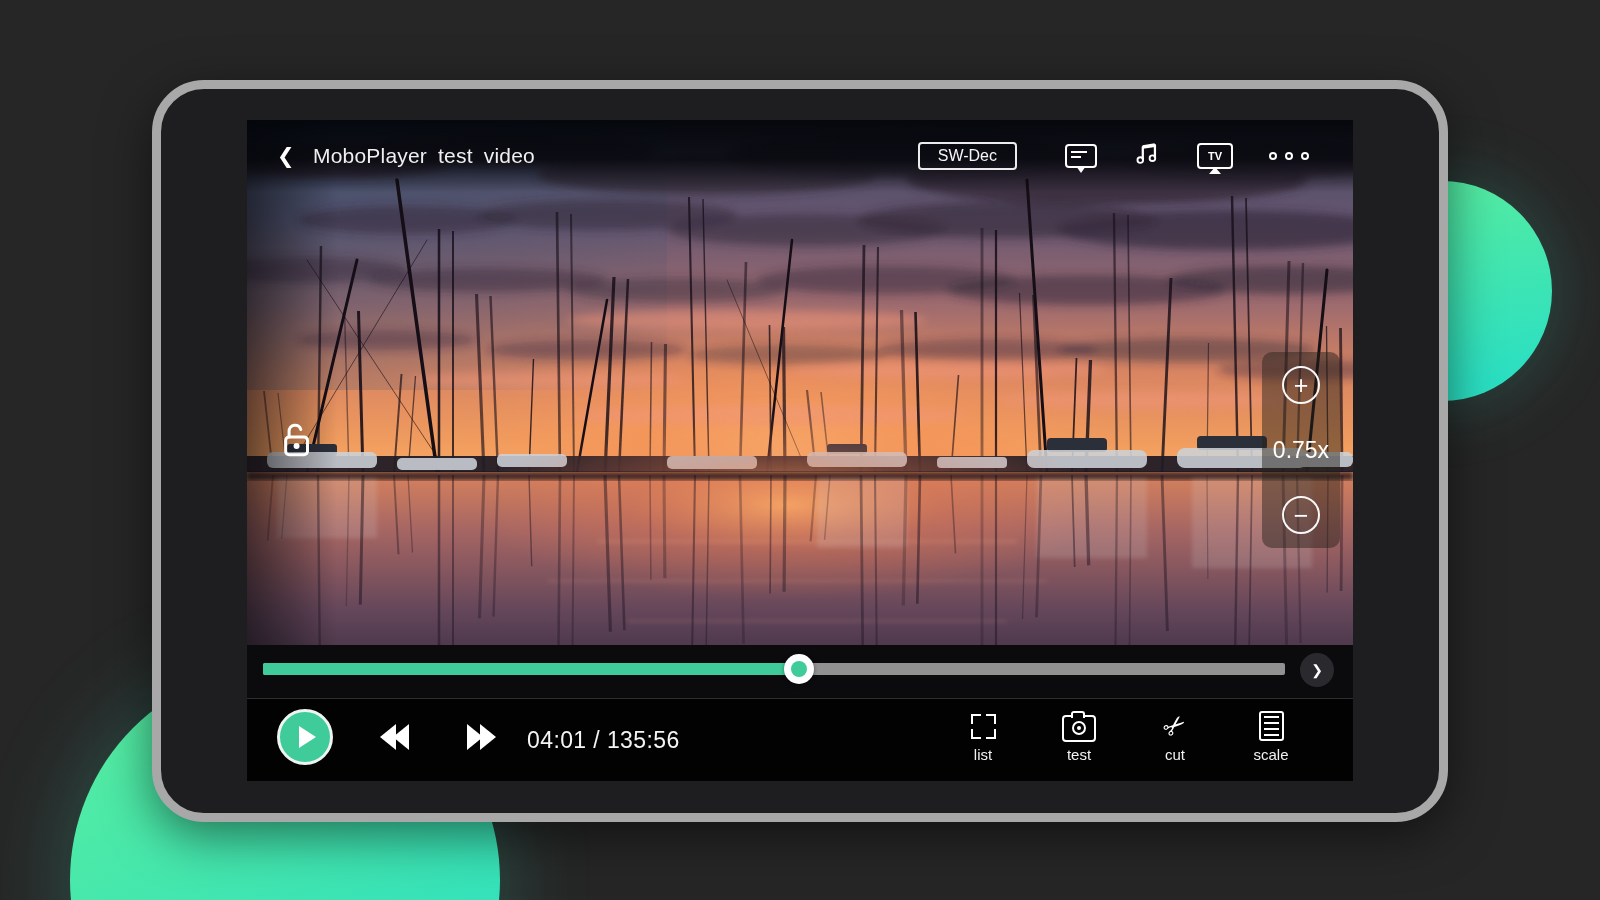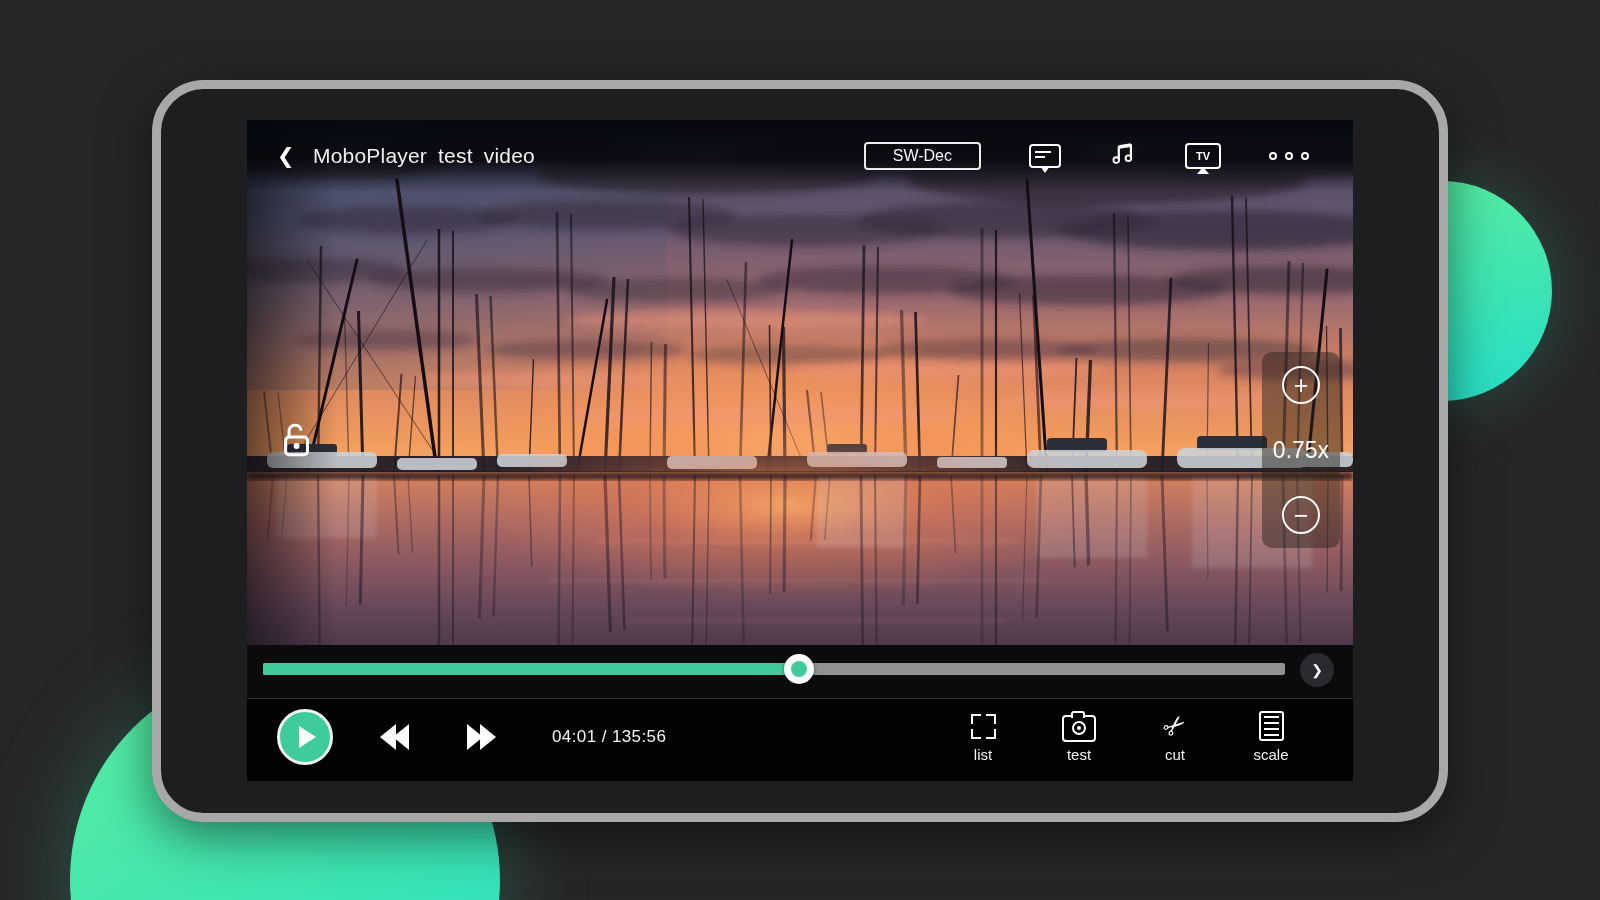--- a/index.html
+++ b/index.html
@@ -22,22 +22,22 @@
 
   .screen{position:absolute;left:86px;top:31px;width:1106px;height:661px;background:#000;overflow:hidden;}
   .scene{position:absolute;left:0;top:0;width:100%;height:100%;display:block;}
 
   
   .topbar{position:absolute;top:0;left:0;right:0;height:72px;display:flex;align-items:center;
     padding:0 44px 0 30px;box-sizing:border-box;color:#f2f2f2;
     background:linear-gradient(180deg,rgba(3,5,10,.96) 0%,rgba(3,5,10,.82) 55%,rgba(3,5,10,0) 100%);}
   .back{font-size:21px;width:22px;color:#fff;}
   .title{font-size:21px;margin-left:14px;letter-spacing:.2px;word-spacing:5px;color:#efefef;}
-  .badge{margin-left:auto;border:2px solid #ececec;border-radius:4px;padding:3px 27px;font-size:16px;color:#f5f5f5;}
-  .tb-icons{display:flex;align-items:center;gap:48px;margin-left:48px;justify-content:center;}
+  .badge{margin-left:auto;border:2px solid #ececec;border-radius:4px;padding:3px 18px;font-size:16px;color:#f5f5f5;}
+  .tb-icons{display:flex;align-items:center;gap:36px;margin-left:48px;justify-content:center;}
 
   .sub-icon{width:28px;height:20px;border:2px solid #fff;border-radius:4px;position:relative;}
   .sub-icon .l1{position:absolute;left:4px;top:5px;width:16px;height:2px;background:#fff;}
   .sub-icon .l2{position:absolute;left:4px;top:10px;width:10px;height:2px;background:#fff;}
   .sub-icon .tail{position:absolute;bottom:-7px;left:9px;width:0;height:0;
     border-left:5px solid transparent;border-right:5px solid transparent;border-top:7px solid #fff;}
 
   .tv-icon{width:32px;height:22px;border:2px solid #fff;border-radius:4px;position:relative;
     display:flex;align-items:center;justify-content:center;font-size:11px;font-weight:bold;color:#fff;}
   .tv-icon .beam{position:absolute;bottom:-7px;left:50%;margin-left:-6px;width:0;height:0;
@@ -74,21 +74,21 @@
     border:3px solid #eef4f1;border-radius:50%;background:#3fcb9a;
     display:flex;align-items:center;justify-content:center;}
   .playbtn .tri{width:0;height:0;border-left:17px solid #fff;border-top:11px solid transparent;
     border-bottom:11px solid transparent;margin-left:5px;}
   .rew{position:absolute;left:133px;top:25px;display:flex;}
   .tri-l{width:0;height:0;border-right:16px solid #fff;border-top:13px solid transparent;border-bottom:13px solid transparent;}
   .tri-l + .tri-l{margin-left:-3px;}
   .ff{position:absolute;left:220px;top:25px;display:flex;}
   .tri-r{width:0;height:0;border-left:16px solid #fff;border-top:13px solid transparent;border-bottom:13px solid transparent;}
   .tri-r + .tri-r{margin-left:-3px;}
-  .time{position:absolute;left:305px;top:28px;font-size:17px;letter-spacing:.4px;color:#f4f4f4;}
+  .time{position:absolute;left:280px;top:28px;font-size:23px;letter-spacing:.4px;color:#f4f4f4;}
 
   .actions{position:absolute;left:688px;top:9px;display:flex;}
   .action{width:96px;display:flex;flex-direction:column;align-items:center;}
   .action .ic{height:36px;display:flex;align-items:center;justify-content:center;}
   .action .lbl{font-size:15px;margin-top:2px;color:#f2f2f2;}
 
   .scale-icon{width:25px;height:25px;position:relative;}
   .scale-icon span{position:absolute;width:8px;height:8px;border:0 solid #fff;}
   .scale-icon .tl{left:0;top:0;border-left-width:2.5px;border-top-width:2.5px;}
   .scale-icon .tr{right:0;top:0;border-right-width:2.5px;border-top-width:2.5px;}

